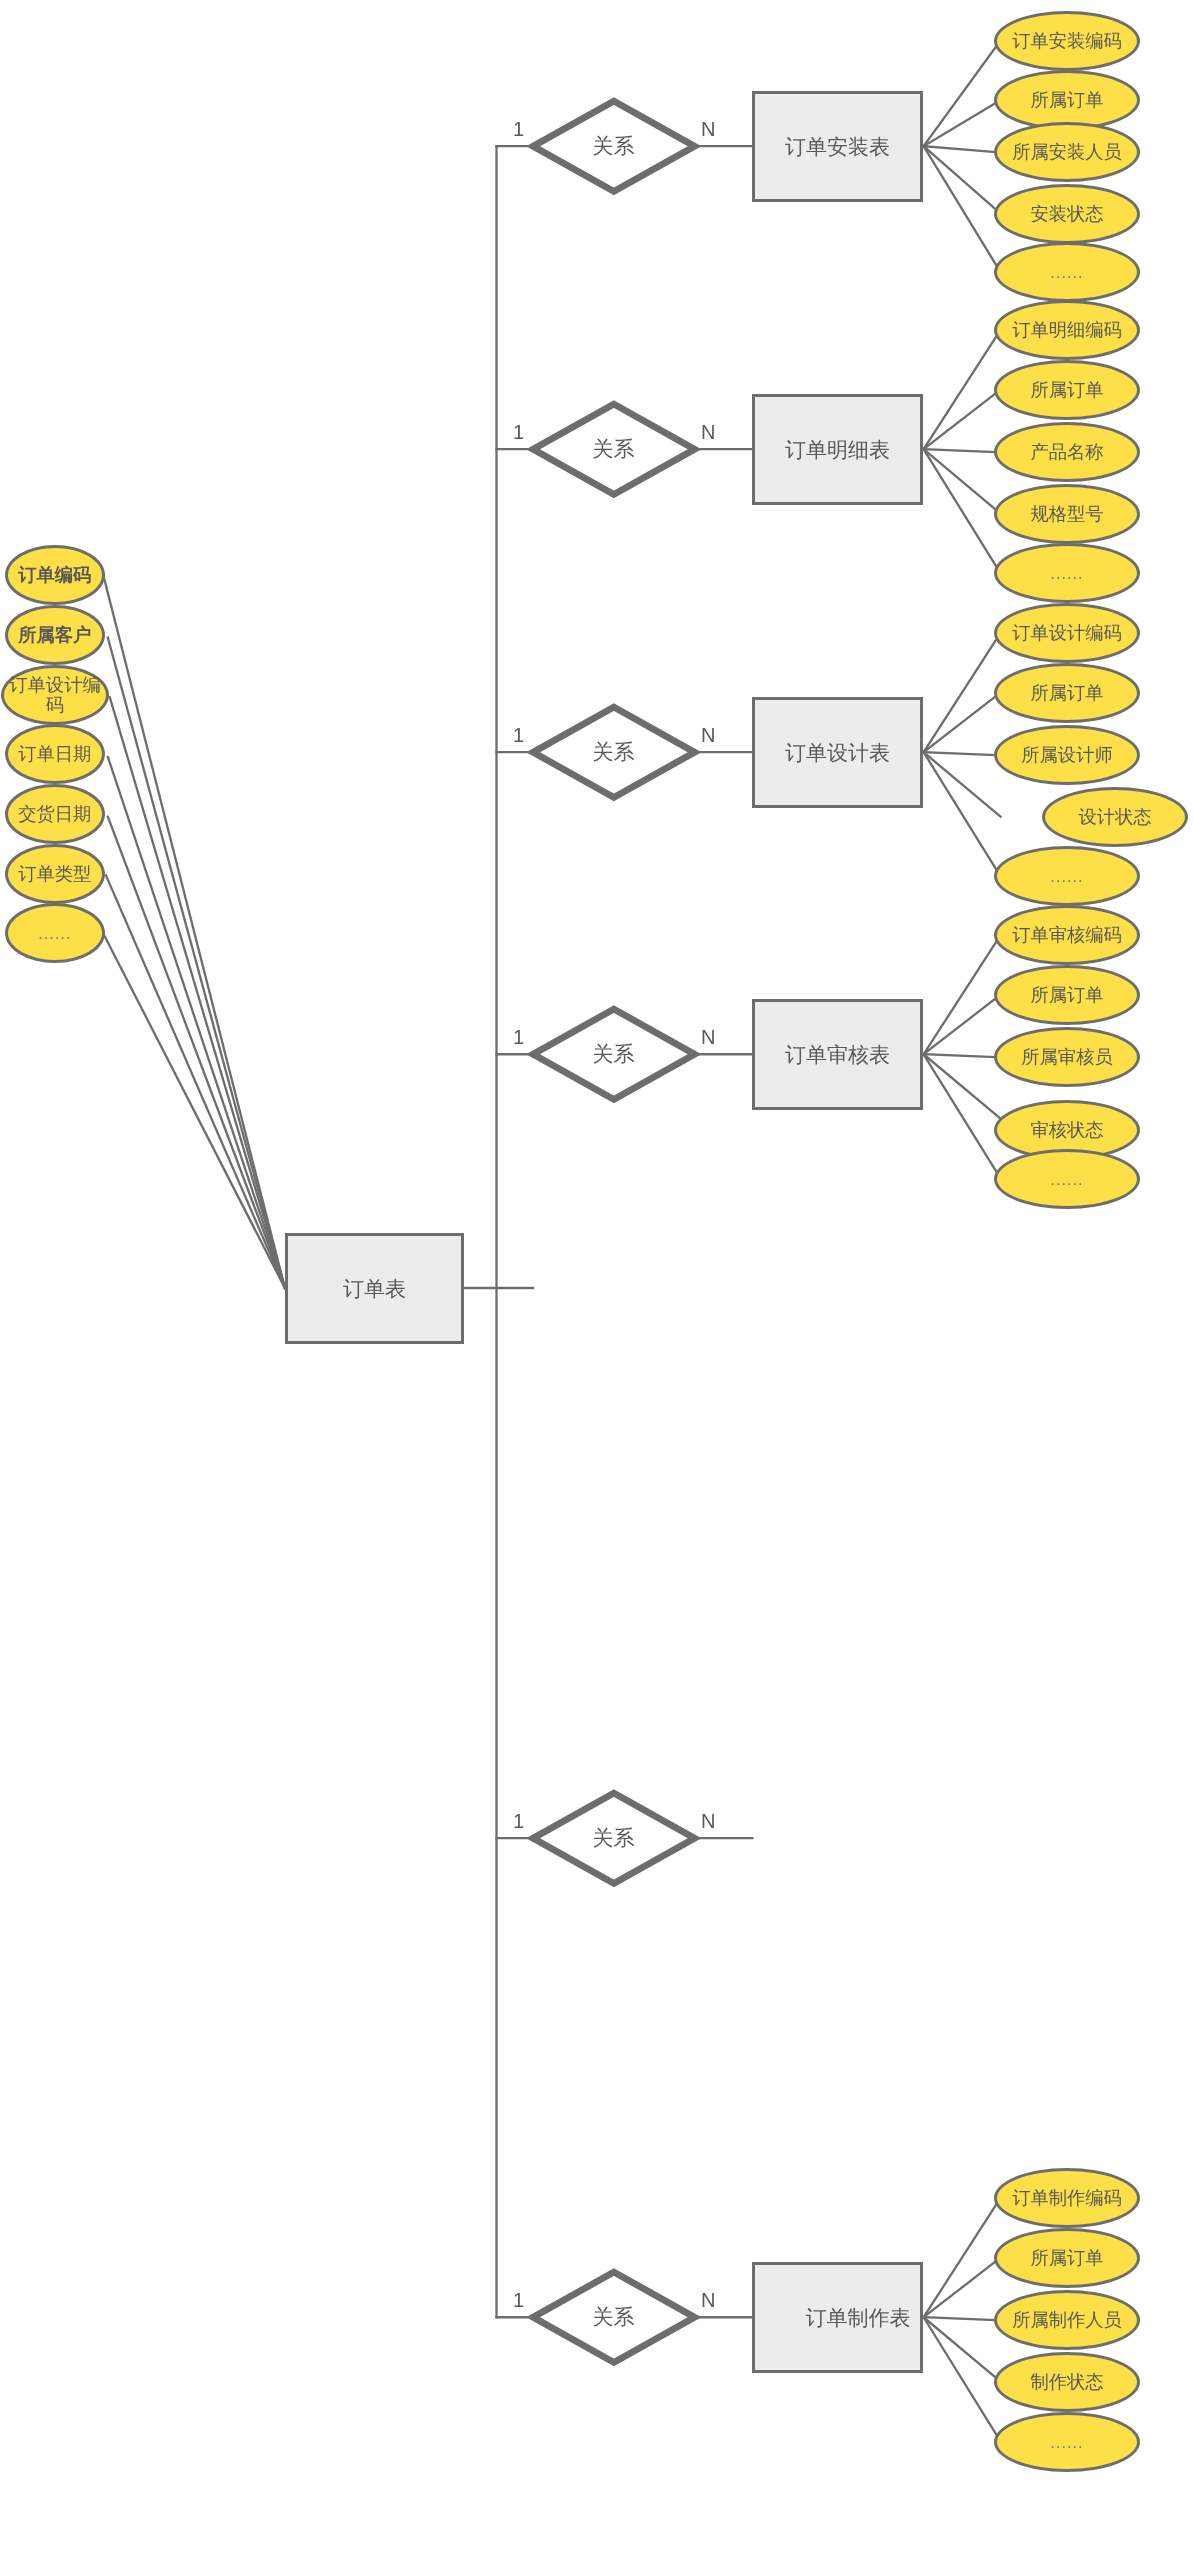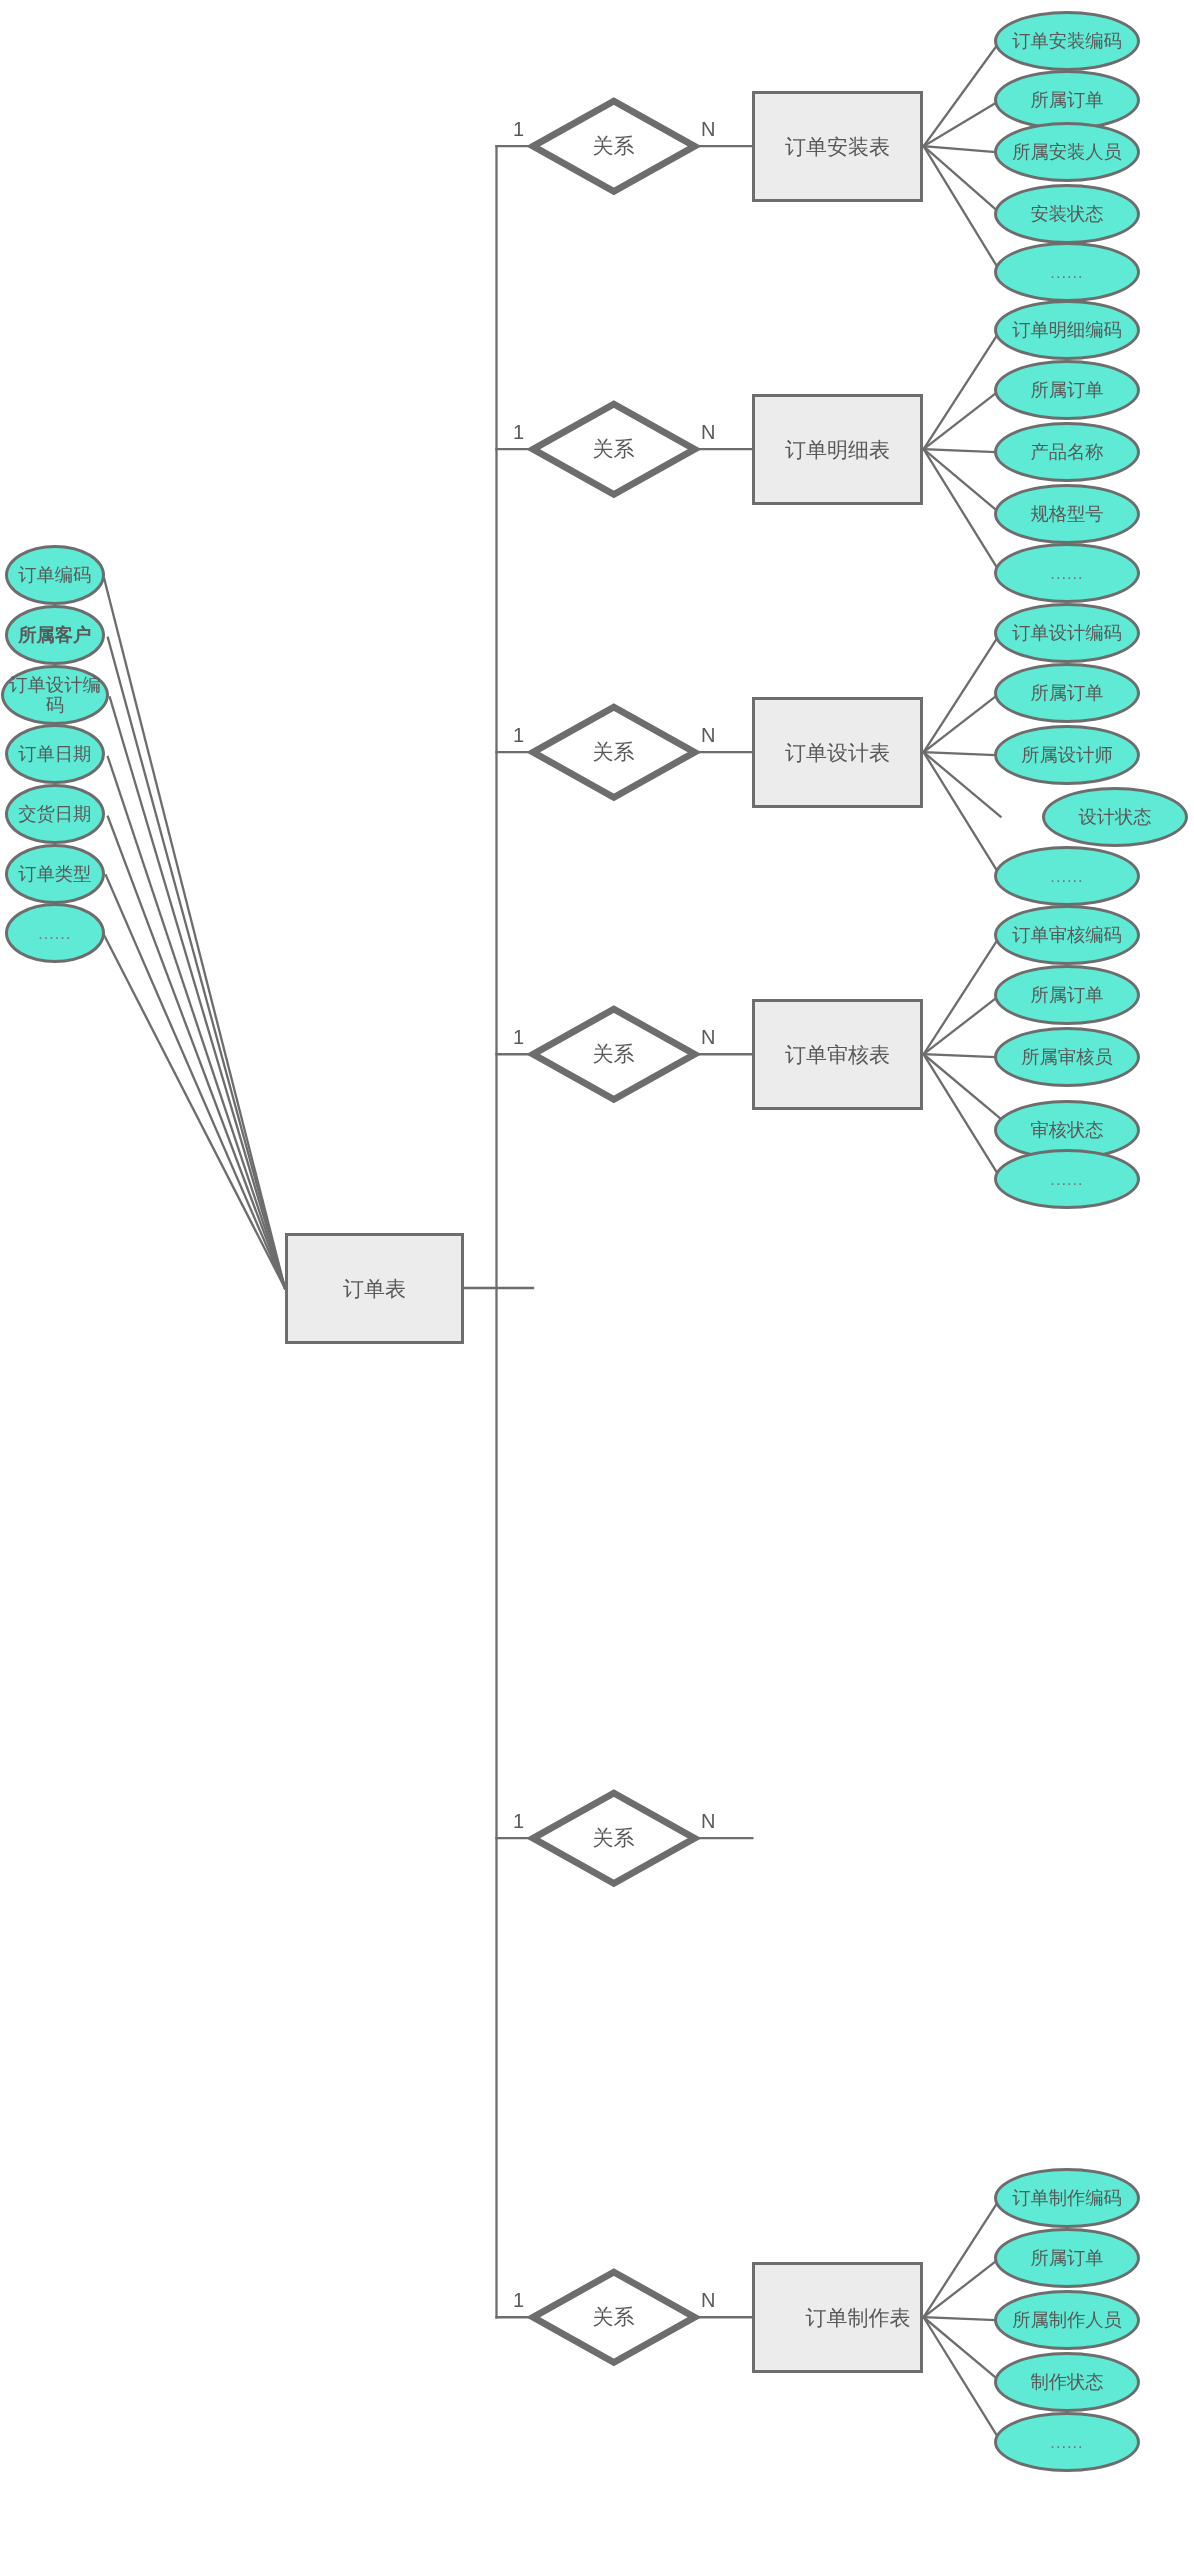--- a/index.html
+++ b/index.html
@@ -1,21 +1,21 @@
 <!DOCTYPE html>
 <html><head>
 <meta charset="utf-8">
 <style>
   html,body{margin:0;padding:0;background:#ffffff;}
   body{font-family:"Liberation Sans","DejaVu Sans",sans-serif;}
   #stage{position:relative;width:1195px;height:2576px;background:#fff;overflow:hidden;}
   #wires{position:absolute;left:0;top:0;width:1195px;height:2576px;}
   .node{position:absolute;box-sizing:border-box;display:flex;align-items:center;justify-content:center;text-align:center;color:#595959;}
   .entity{background:#ececec;border:3.8px solid #6d6d6d;font-size:21px;line-height:1.1;}
-  .attr{background:#5eead4;border:3.8px solid #6d6d6d;border-radius:50%;font-size:18.3px;line-height:1.1;}
+  .attr{background:#fde047;border:3.8px solid #6d6d6d;border-radius:50%;font-size:18.3px;line-height:1.1;}
   .attr.dots{font-size:16.4px;letter-spacing:1px;color:#777;}
   .card{position:absolute;font-size:20px;color:#595959;line-height:1;}
 </style>
 </head>
 <body>
 
 <div id="stage">
 
   <svg id="wires" viewBox="0 0 1242 2678" xmlns="http://www.w3.org/2000/svg">
     <g stroke="#6d6d6d" stroke-width="2.4" fill="none" stroke-linecap="square">
@@ -83,21 +83,21 @@
       <line x1="960" y1="1096" x2="1040" y2="1225"></line>
 
       <line x1="960" y1="2409" x2="1040" y2="2285"></line>
       <line x1="960" y1="2409" x2="1040" y2="2347"></line>
       <line x1="960" y1="2409" x2="1034" y2="2412"></line>
       <line x1="960" y1="2409" x2="1040" y2="2476"></line>
       <line x1="960" y1="2409" x2="1040" y2="2538"></line>
     </g>
   </svg>
 
-  <div class="node attr" style="left:4.8px;  top:545px; width:100px; height:60px;">订单编码</div>
+  <div class="node attr" style="left:4.8px;  top:545px; width:100px; height:60px;font-weight:bold;">订单编码</div>
   <div class="node attr" style="left:4.8px;  top:605px; width:100px; height:60px;font-weight:bold;">所属客户</div>
   <div class="node attr" style="left:1px;  top:665px; width:108px; height:60px;">订单设计编码</div>
   <div class="node attr" style="left:4.8px;  top:724px; width:100px; height:60px;">订单日期</div>
   <div class="node attr" style="left:4.8px;  top:784px; width:100px; height:60px;">交货日期</div>
   <div class="node attr" style="left:4.8px;  top:844px; width:100px; height:60px;">订单类型</div>
   <div class="node attr dots" style="left:4.8px;top:903px; width:100px; height:60px;">......</div>
 
   <div class="node entity" style="left:285px; top:1233px; width:179px; height:111px;">订单表</div>
 
   <div class="card" style="left:513px; top:119px;">1</div>

